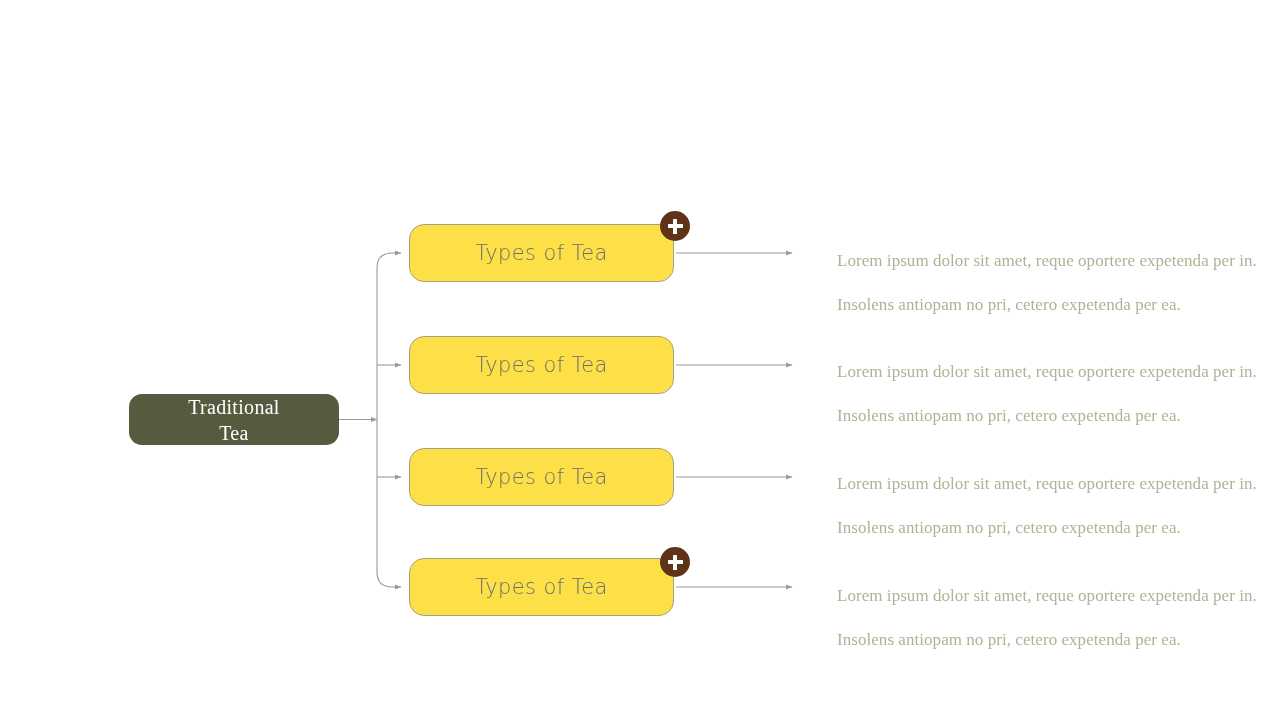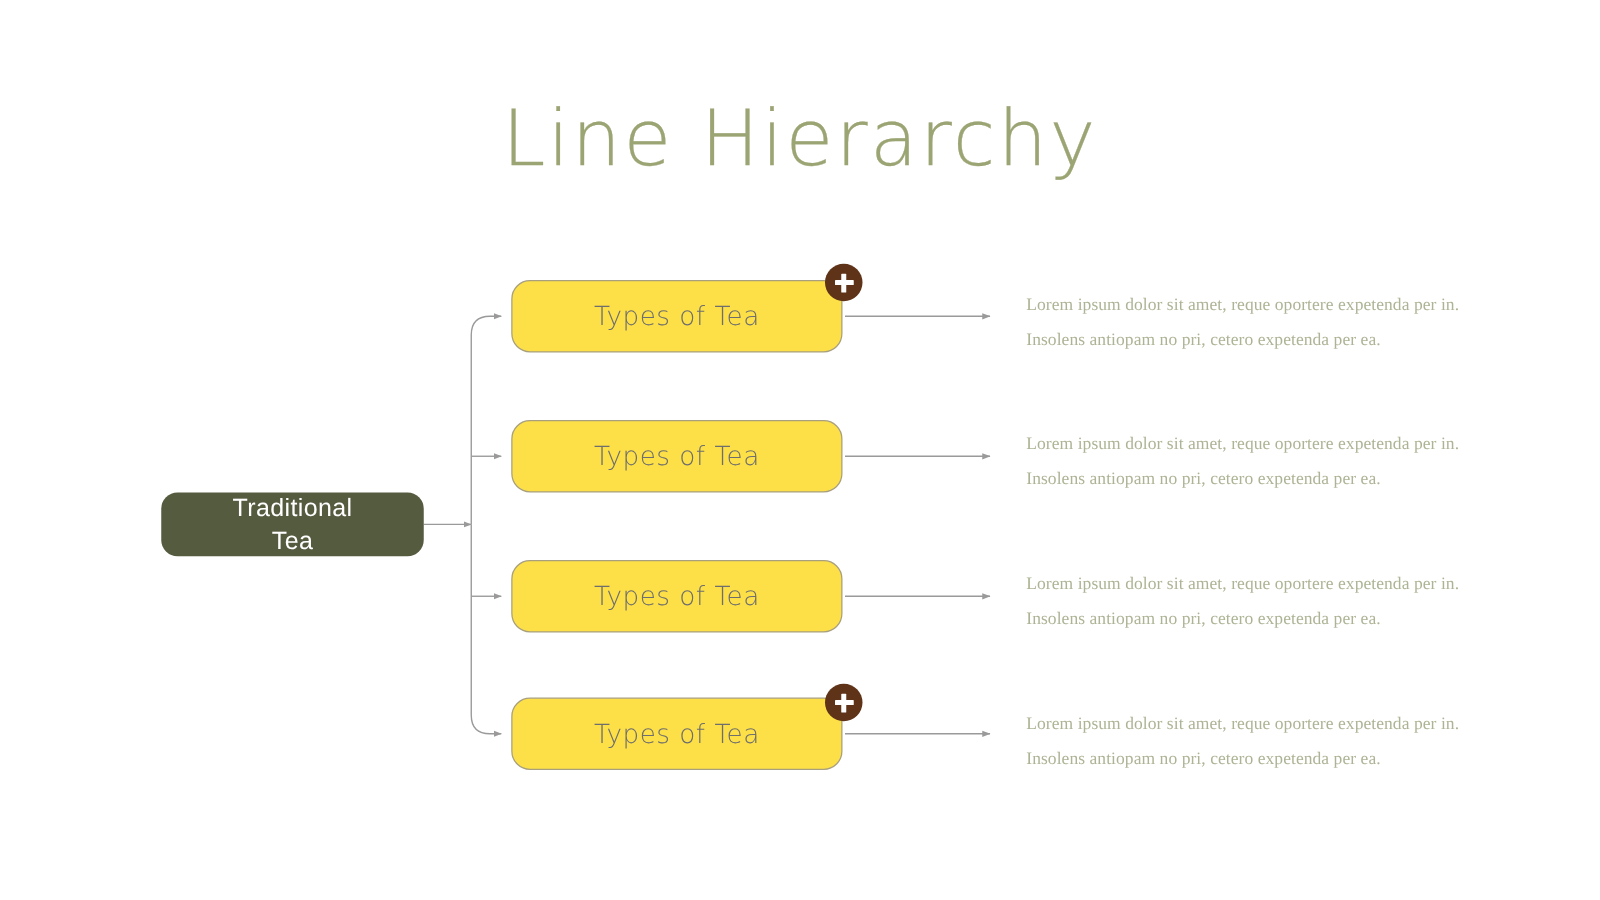--- a/index.html
+++ b/index.html
@@ -59,21 +59,21 @@
     width: 210px;
     height: 51px;
     background: #555b3e;
     border-radius: 13px;
     display: flex;
     align-items: center;
     justify-content: center;
     box-sizing: border-box;
   }
   #root-node .root-label {
-    font-family: Liberation Sans, sans-serif;
+    font-family: Liberation Serif, serif;
     font-size: 20px;
     font-weight: 100;
     color: #ffffff;
     line-height: 26px;
     text-align: center;
     letter-spacing: 0.3px;
     white-space: pre-line;
   }
 
   
@@ -139,35 +139,34 @@
     height: 15px; width: 4px;
   }
 
   
   .desc-block {
     position: absolute;
     left: 821px;
     width: 340px;
   }
   .desc-block p {
-    margin: 0;
+    margin: 16px;
     font-family: "Liberation Serif", "DejaVu Serif", serif;
-    font-size: 14px;
+    font-size: 17px;
     line-height: 28px;
     color: #adb495;
     white-space: nowrap;
     letter-spacing: 0.05px;
   }
 </style>
 </head>
 <body>
 
 <div id="slide">
 
-  <div id="slide-title">Line Hierarchy</div>
 
   <svg id="connectors" viewBox="0 0 1280 720" width="1280" height="720">
     <defs>
       <marker id="arrowhead" markerWidth="7" markerHeight="7" refX="6.2" refY="3.1" orient="auto" markerUnits="userSpaceOnUse">
         <path d="M0,0.6 L6.6,3.1 L0,5.6 z" fill="#9a9a9a"></path>
       </marker>
     </defs>
 
     <g stroke="#9a9a9a" stroke-width="1.1" fill="none">
 

